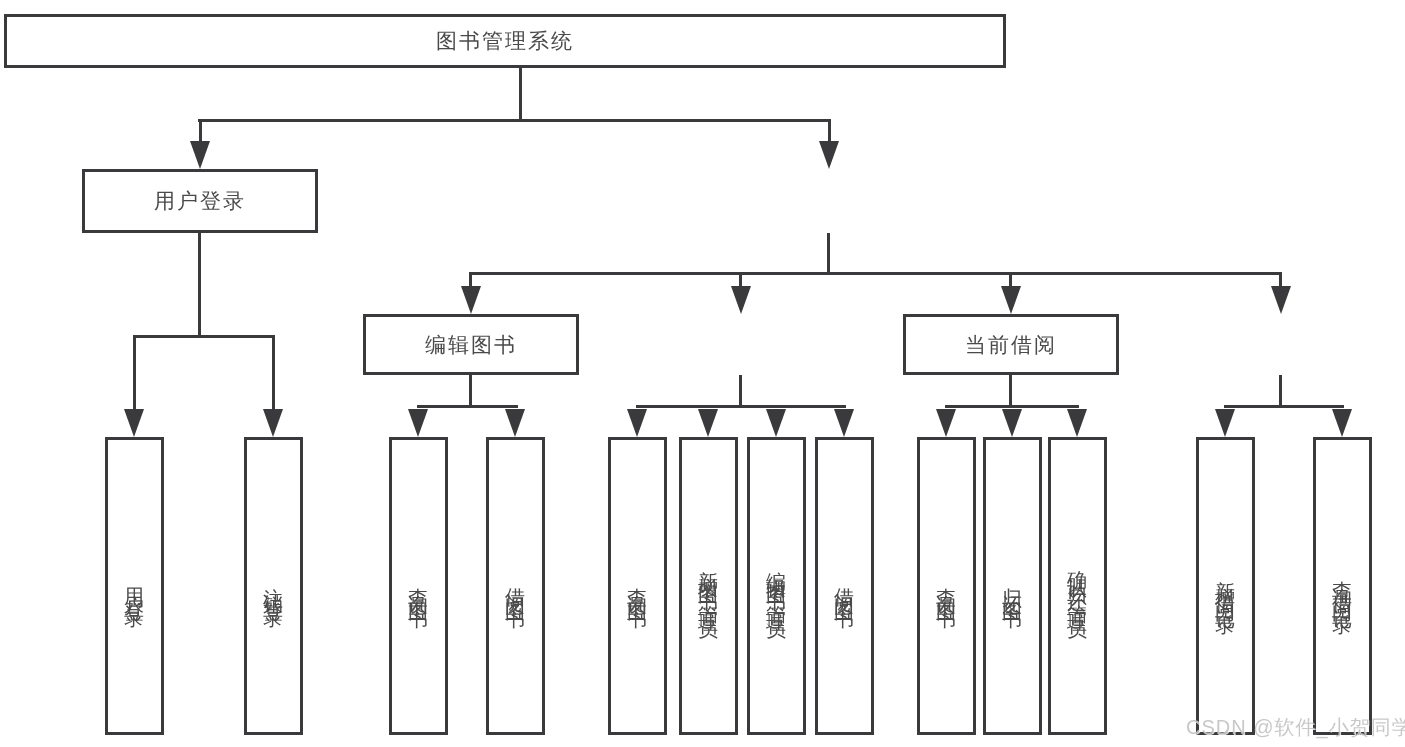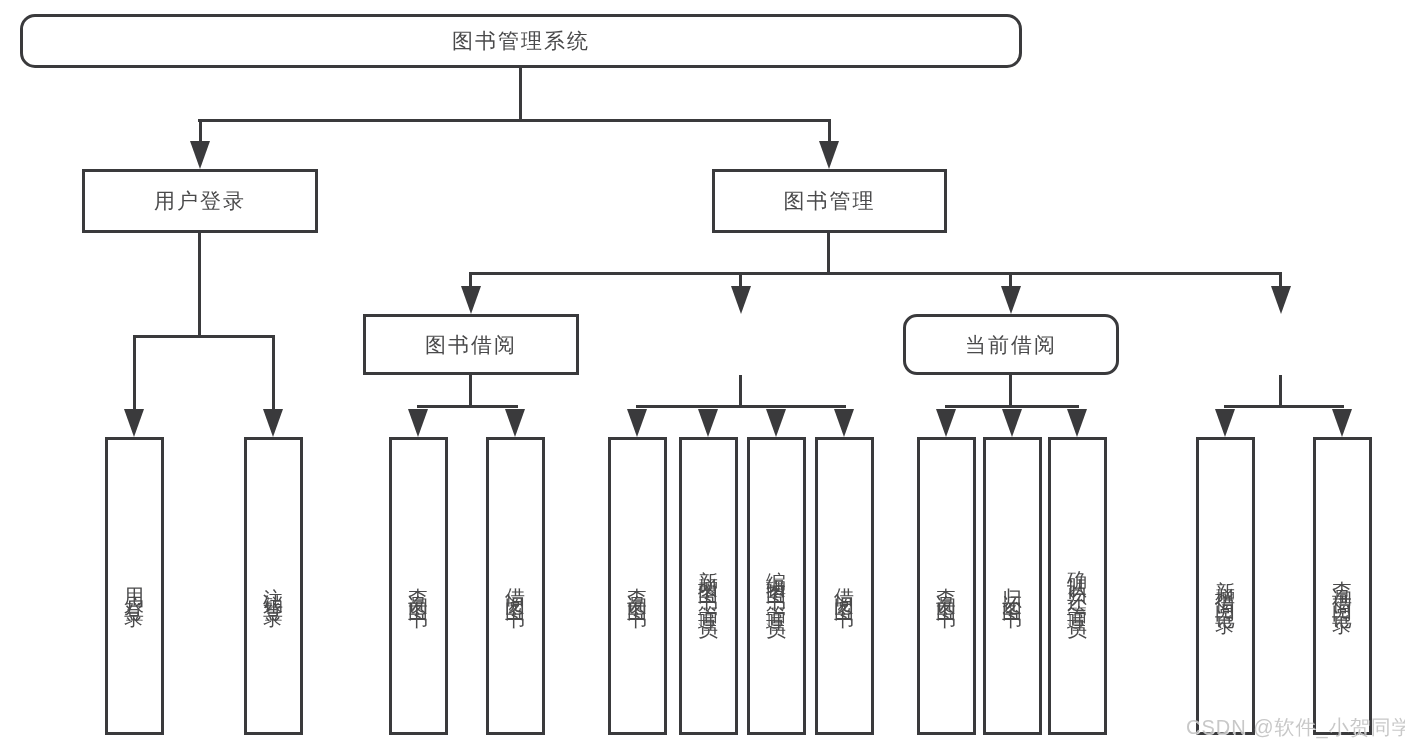--- a/index.html
+++ b/index.html
@@ -34,27 +34,26 @@
     color:var(--watermark);font-size:20px;letter-spacing:1px;
     text-shadow:1px 1px 0 rgba(255,255,255,.85);
     opacity:.92;white-space:nowrap;
   }
 </style>
 </head>
 <body>
 
 <div class="canvas">
 
-  <div class="node" style="left:20px;top:14px;width:1002px;height:54px;border-radius:15px;">图书管理系统</div>
+  <div class="node" style="left:4px;top:14px;width:1002px;height:54px;">图书管理系统</div>
 
   <div class="node" style="left:82px;top:169px;width:236px;height:64px;">用户登录</div>
-  <div class="node" style="left:712px;top:169px;width:235px;height:64px;">图书管理</div>
 
-  <div class="node" style="left:363px;top:314px;width:216px;height:61px;">图书借阅</div>
-  <div class="node" style="left:903px;top:314px;width:216px;height:61px;border-radius:14px;">当前借阅</div>
+  <div class="node" style="left:363px;top:314px;width:216px;height:61px;">编辑图书</div>
+  <div class="node" style="left:903px;top:314px;width:216px;height:61px;">当前借阅</div>
 
   <div class="node leaf" style="left:105px;top:437px;width:59px;height:298px;">用户登录</div>
   <div class="node leaf" style="left:244px;top:437px;width:59px;height:298px;">注销登录</div>
 
   <div class="node leaf" style="left:389px;top:437px;width:59px;height:298px;">查询图书</div>
   <div class="node leaf" style="left:486px;top:437px;width:59px;height:298px;">借阅图书</div>
 
   <div class="node leaf" style="left:608px;top:437px;width:59px;height:298px;">查询图书</div>
   <div class="node leaf" style="left:679px;top:437px;width:59px;height:298px;">新增图书（管理员）</div>
   <div class="node leaf" style="left:747px;top:437px;width:59px;height:298px;">编辑图书（管理员）</div>

